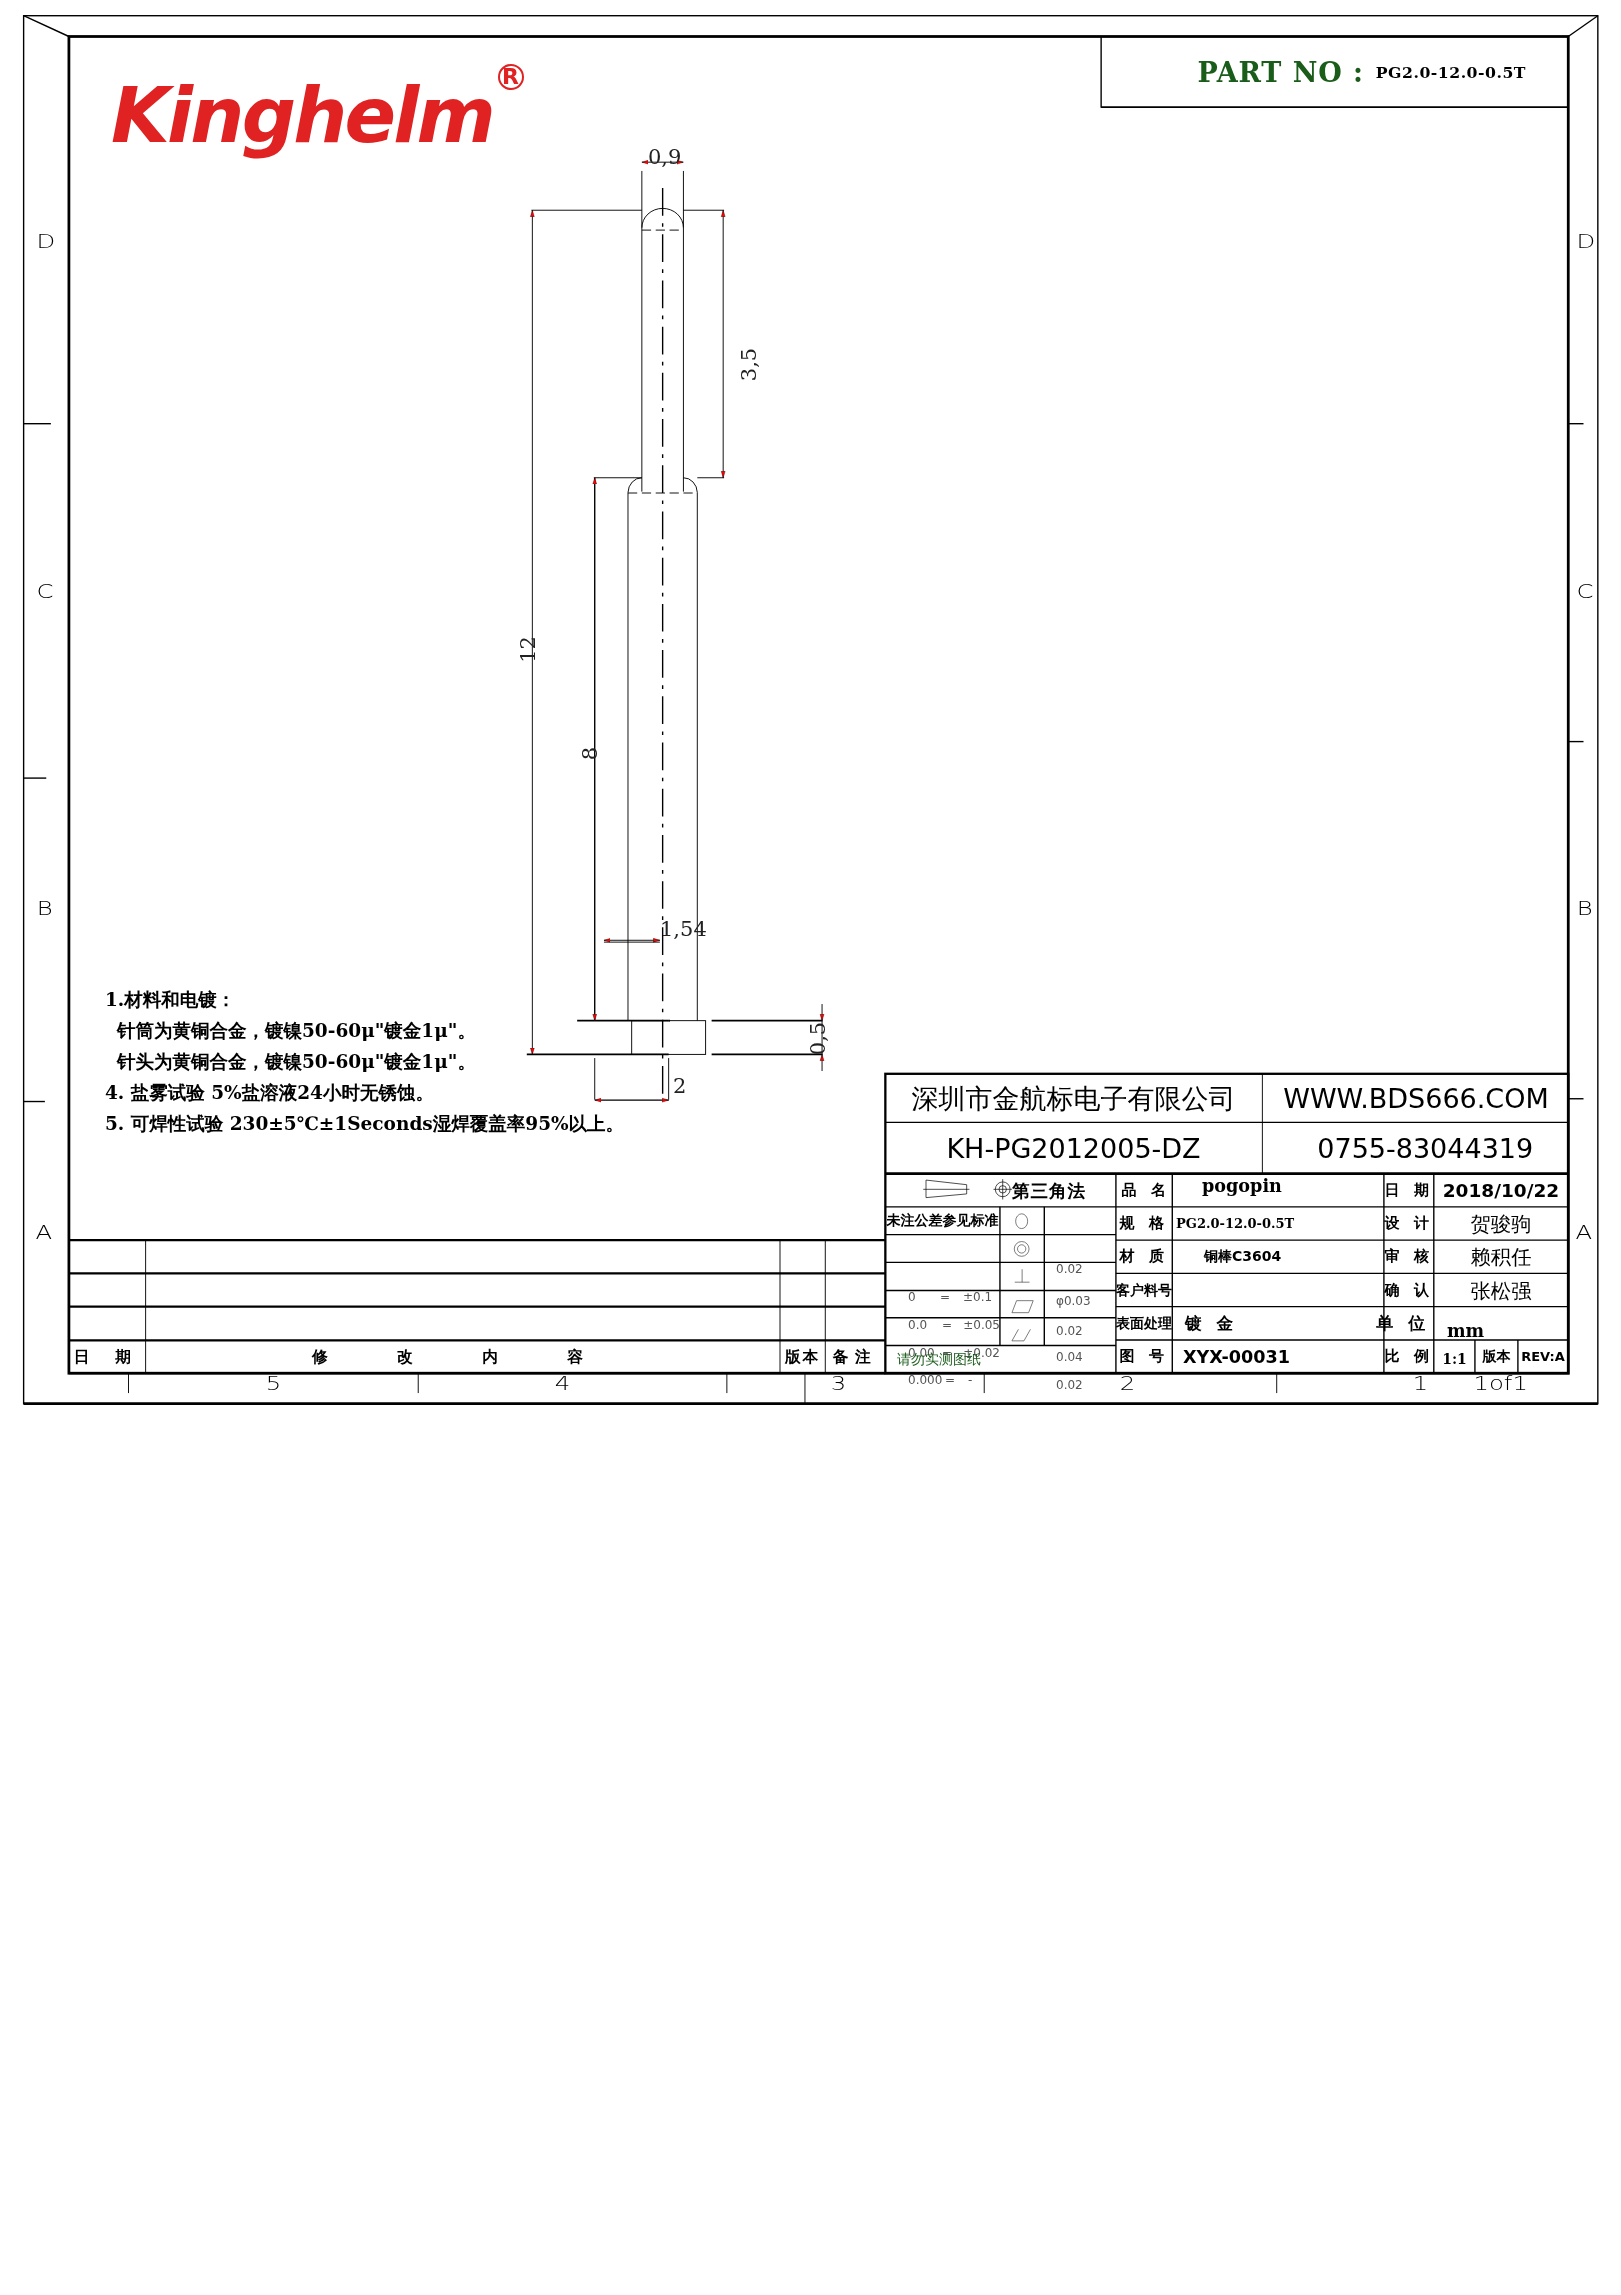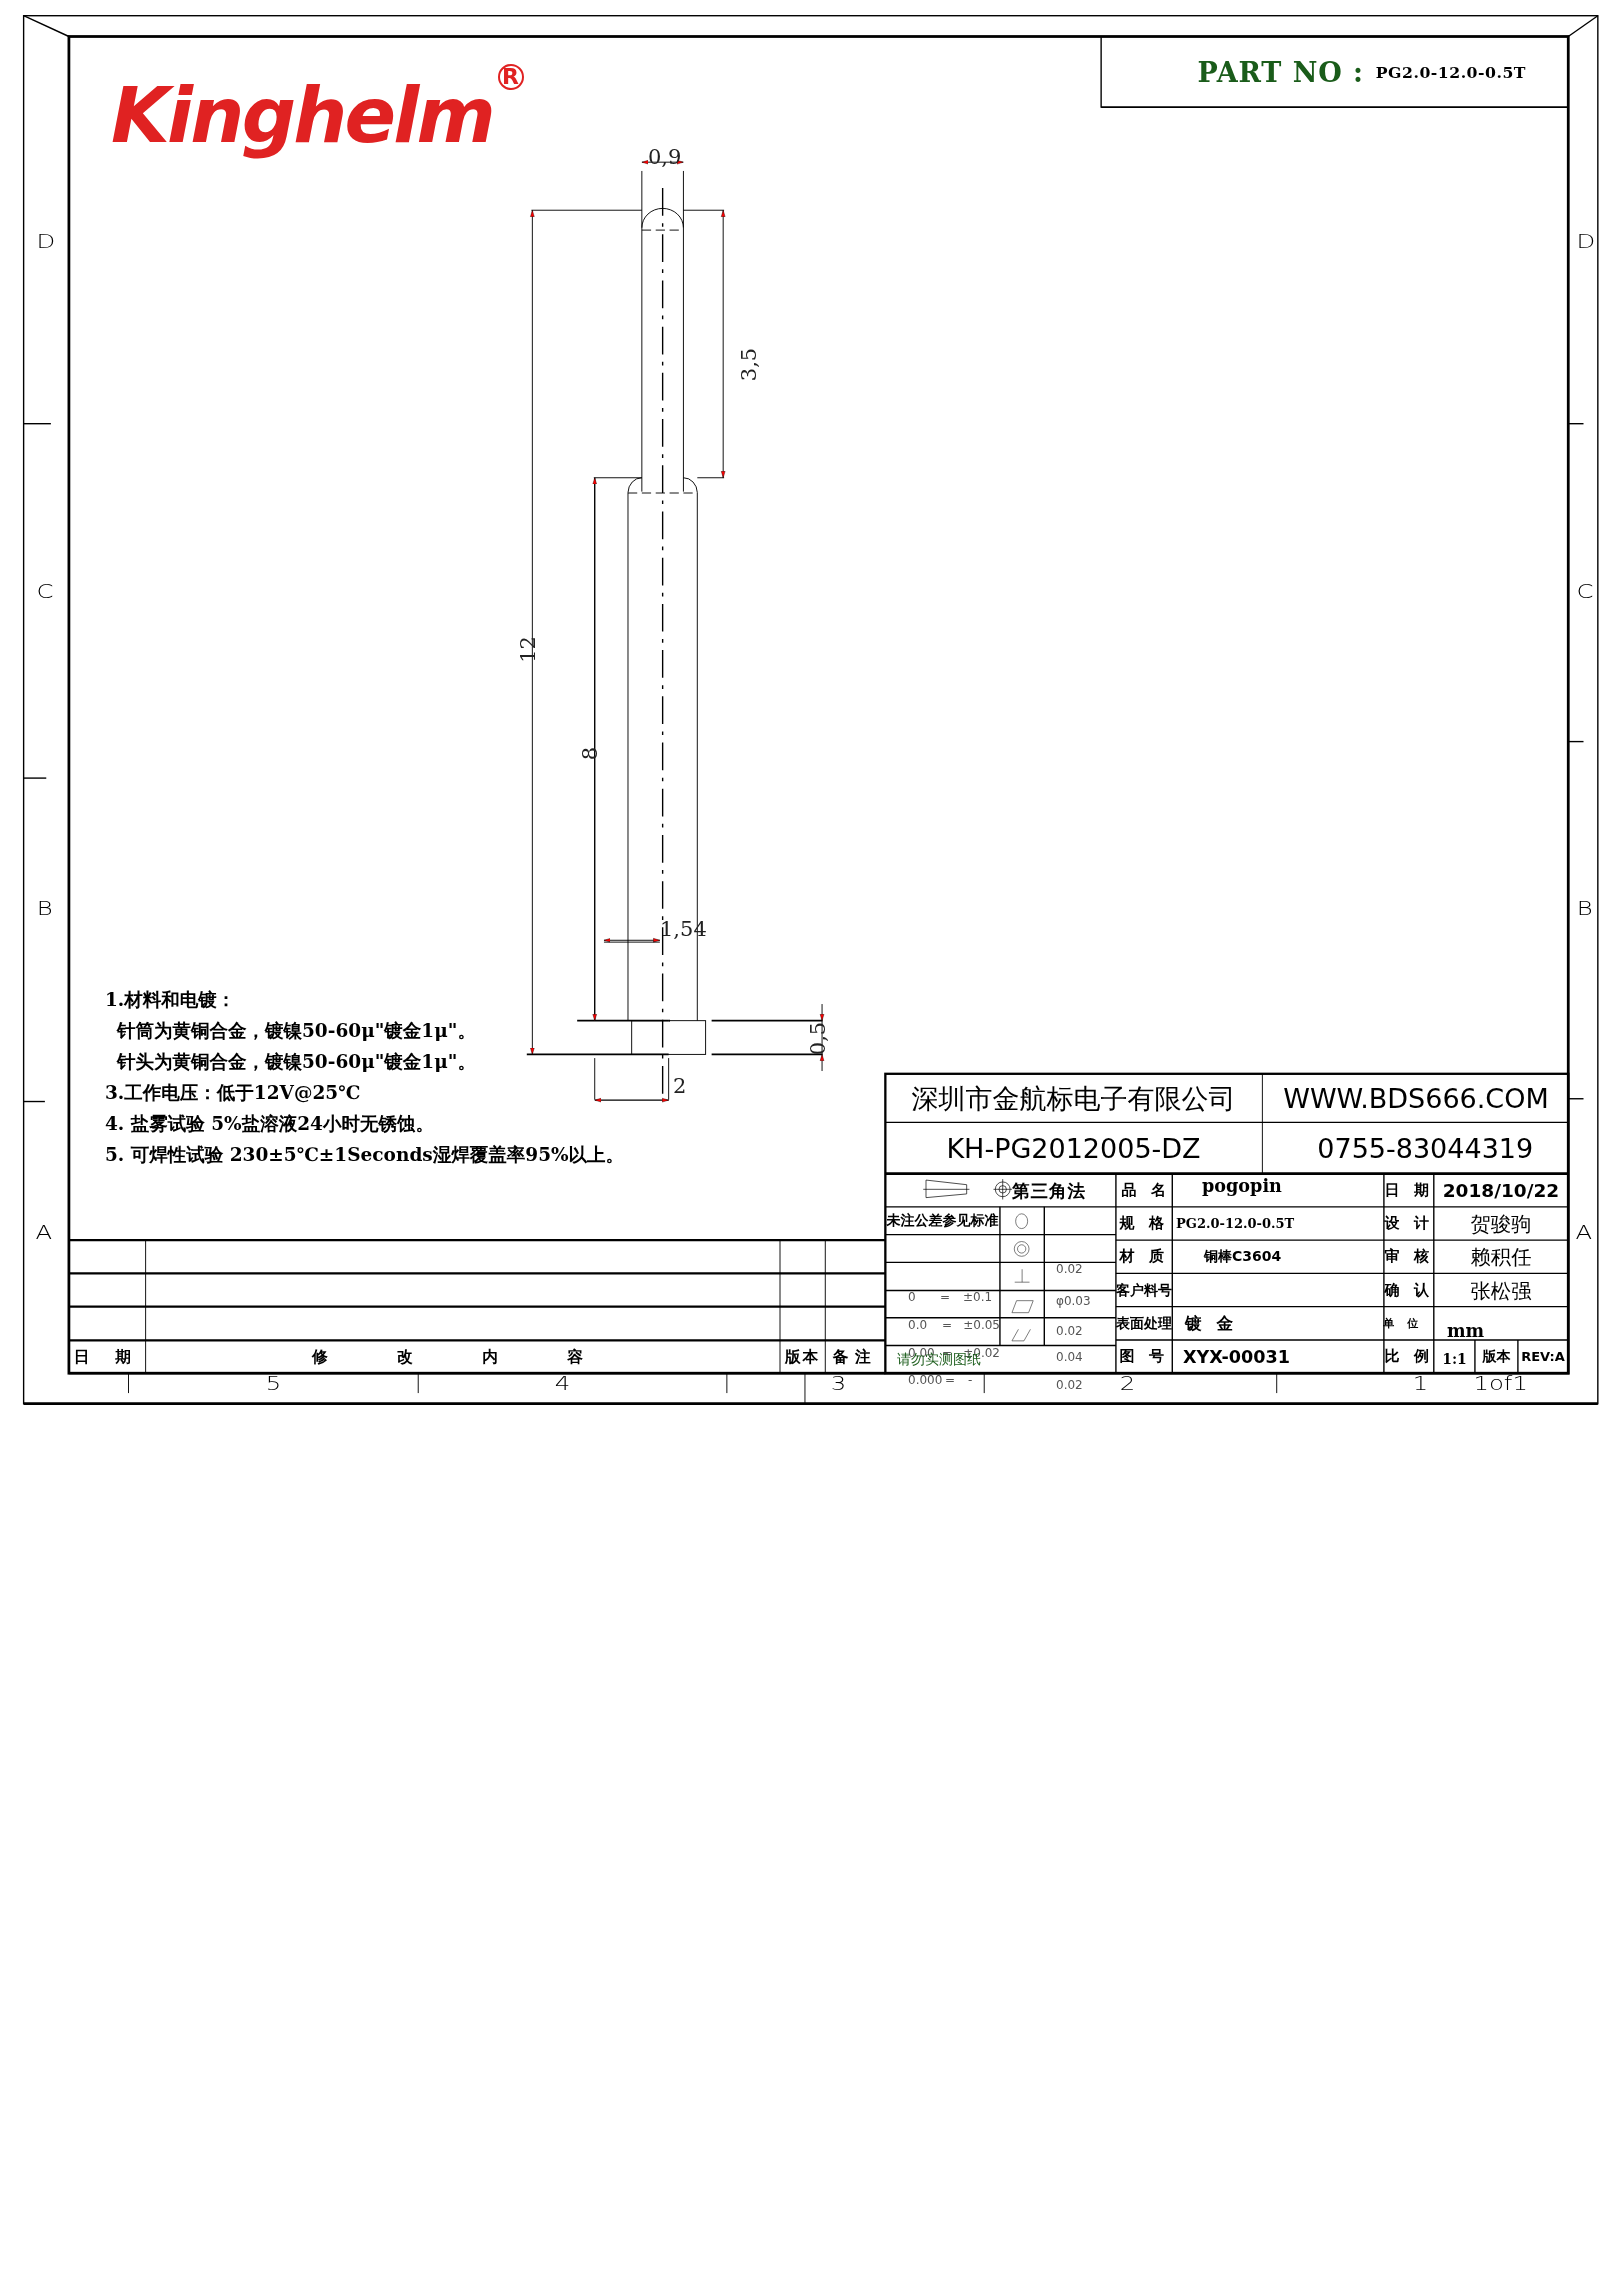--- a/index.html
+++ b/index.html
@@ -211,21 +211,20 @@
 <div class="dim v" style="left:515px;top:639px">12</div>
 <div class="dim v" style="left:584px;top:743px">8</div>
 <div class="dim" style="left:660px;top:919px">1,54</div>
 <div class="dim v" style="left:802px;top:1028px">0,5</div>
 <div class="dim" style="left:673px;top:1076px">2</div>
 
 <div class="notes">
   <div>1.材料和电镀：</div>
   <div class="ind">针筒为黄铜合金，镀镍50-60μ"镀金1μ"。</div>
   <div class="ind">针头为黄铜合金，镀镍50-60μ"镀金1μ"。</div>
-  <div>3.工作电压：低于12V@25℃</div>
   <div>4. 盐雾试验  5%盐溶液24小时无锈蚀。</div>
   <div>5. 可焊性试验   230±5℃±1Seconds湿焊覆盖率95%以上。</div>
 </div>
 
 <div class="cell c hd" style="left:69px;top:1341px;width:77px;height:33px;letter-spacing:10.2px">日 期</div>
 <div class="cell c hd" style="left:146px;top:1341px;width:635px;height:33px;letter-spacing:32px">修    改    内    容</div>
 <div class="cell c hd" style="left:780px;top:1341px;width:45px;height:33px;letter-spacing:1.8px">版本</div>
 <div class="cell c hd" style="left:825px;top:1341px;width:60px;height:33px;letter-spacing:6.5px">备注</div>
 
 <div class="cell c big" style="left:885px;top:1074px;width:377px;height:49px">深圳市金航标电子有限公司</div>
@@ -279,19 +278,19 @@
 <div class="cell" style="left:1183px;top:1340px;width:201px;height:33px;font-family:'DejaVu Sans',sans-serif;font-weight:bold;font-size:17.6px">XYX-00031</div>
 
 <div class="cell c hd" style="left:1384px;top:1174px;width:50px;height:33px;font-size:15px">日 期</div>
 <div class="cell c" style="left:1434px;top:1174px;width:134px;height:33px;font-family:'DejaVu Sans',sans-serif;font-weight:bold;font-size:18.5px">2018/10/22</div>
 <div class="cell c hd" style="left:1384px;top:1207px;width:50px;height:33px;font-size:15px">设 计</div>
 <div class="cell c name" style="left:1434px;top:1207px;width:134px;height:33px">贺骏驹</div>
 <div class="cell c hd" style="left:1384px;top:1240px;width:50px;height:33px;font-size:15px">审 核</div>
 <div class="cell c name" style="left:1434px;top:1240px;width:134px;height:33px">赖积任</div>
 <div class="cell c hd" style="left:1384px;top:1274px;width:50px;height:33px;font-size:15px">确 认</div>
 <div class="cell c name" style="left:1434px;top:1274px;width:134px;height:33px">张松强</div>
-<div class="cell c hd" style="left:1384px;top:1307px;width:38px;height:33px;font-size:11px">单 位</div>
+<div class="cell c hd" style="left:1384px;top:1307px;width:38px;height:33px;font-size:17px">单 位</div>
 <div class="cell val" style="left:1447px;top:1307px;width:122px;height:37px;font-size:17.6px;align-items:flex-end;padding-bottom:2.8px">mm</div>
 <div class="cell c hd" style="left:1384px;top:1340px;width:50px;height:33px;font-size:15px">比 例</div>
 <div class="cell c val" style="left:1434px;top:1340px;width:41px;height:38px;font-size:14px">1:1</div>
 <div class="cell c hd" style="left:1475px;top:1340px;width:43px;height:33px;font-size:14px;letter-spacing:0">版本</div>
 <div class="cell c" style="left:1518px;top:1340px;width:50px;height:33px;font-family:'DejaVu Sans',sans-serif;font-weight:bold;font-size:13px">REV:A</div>
 
 
 </body></html>

